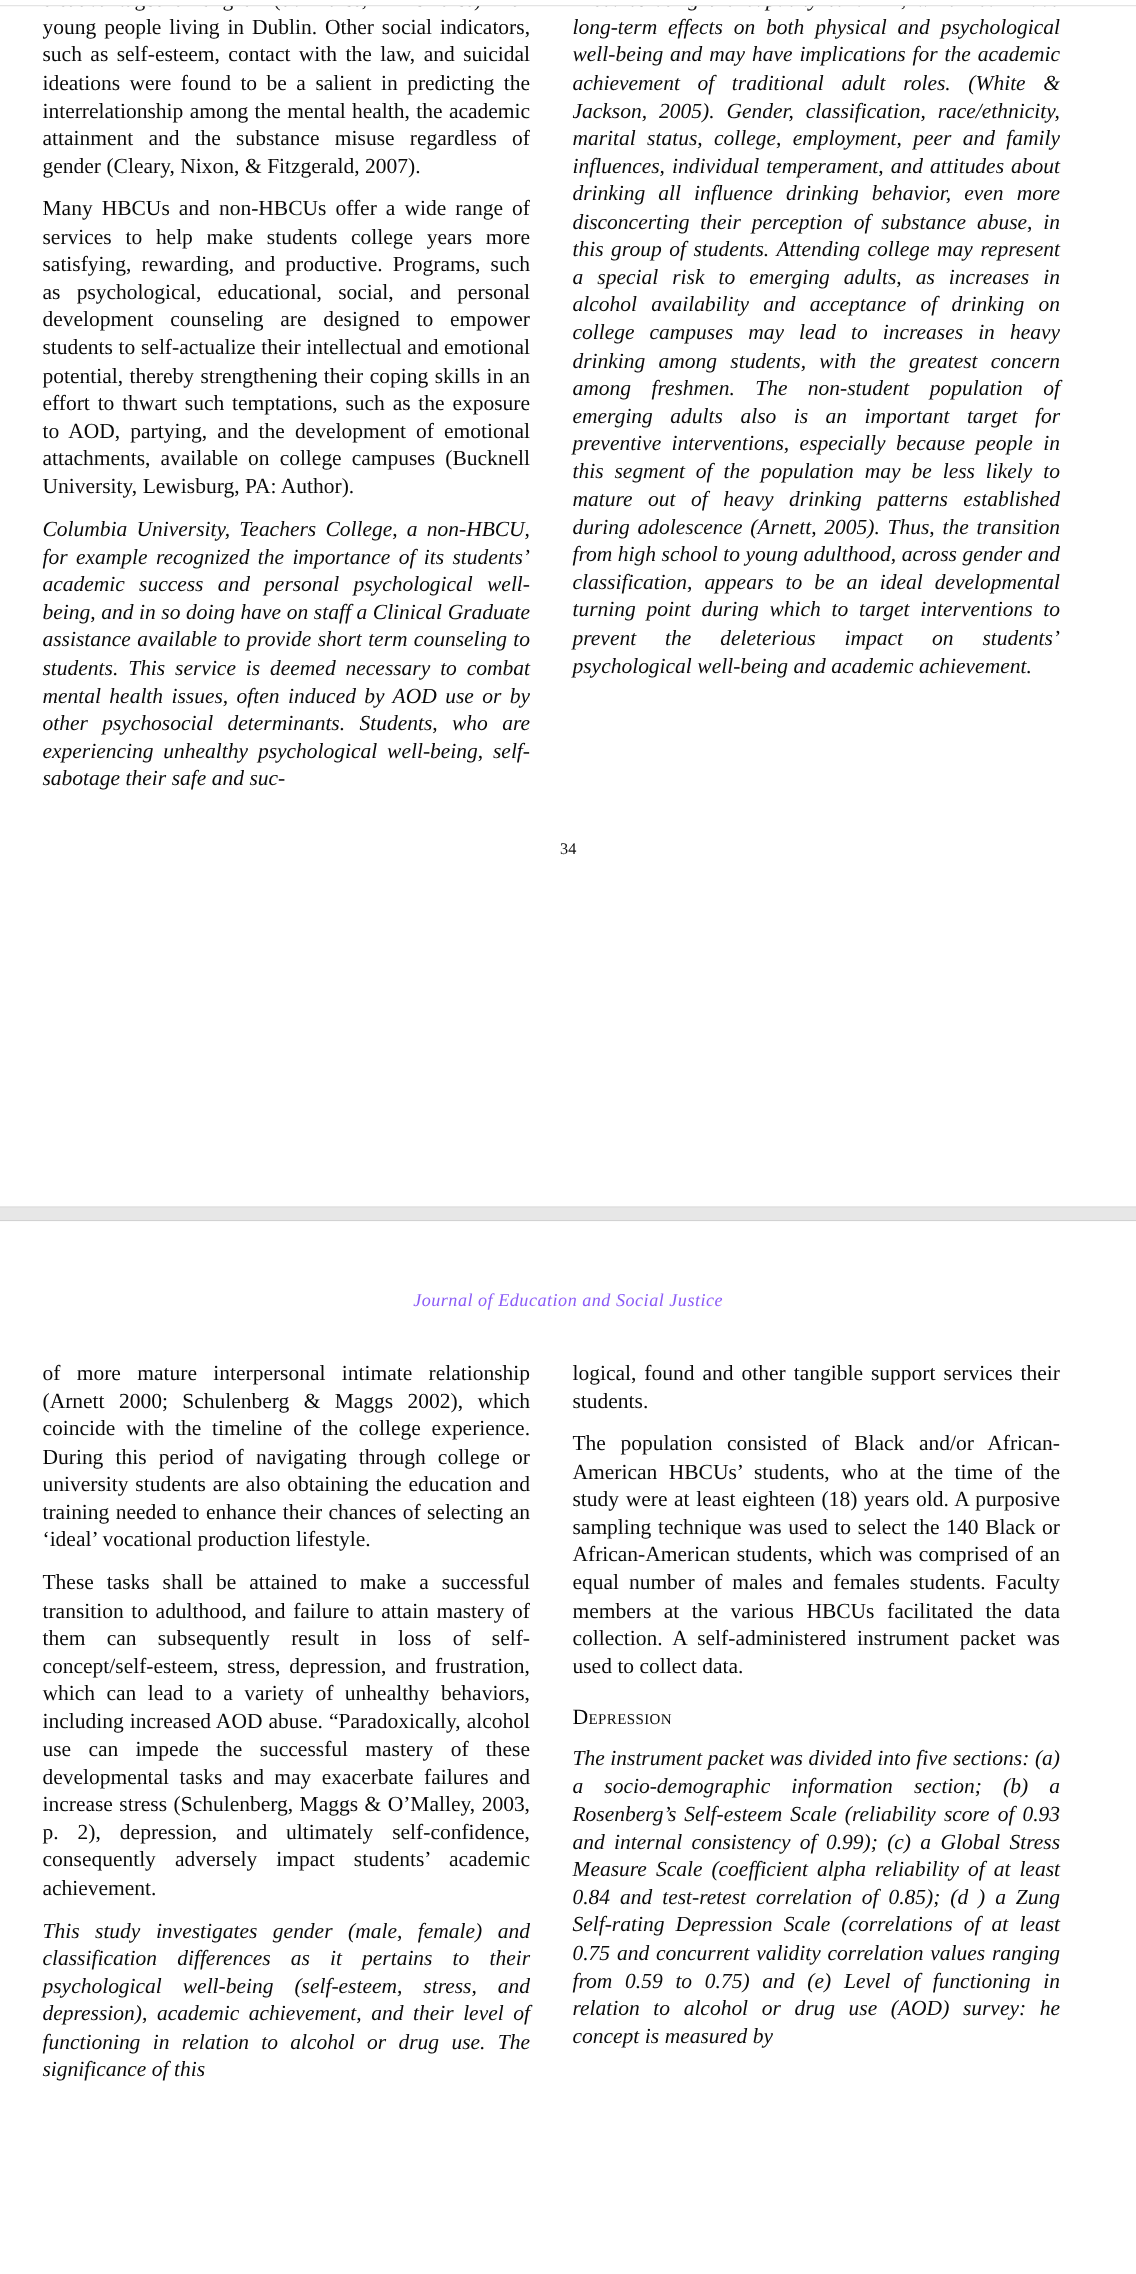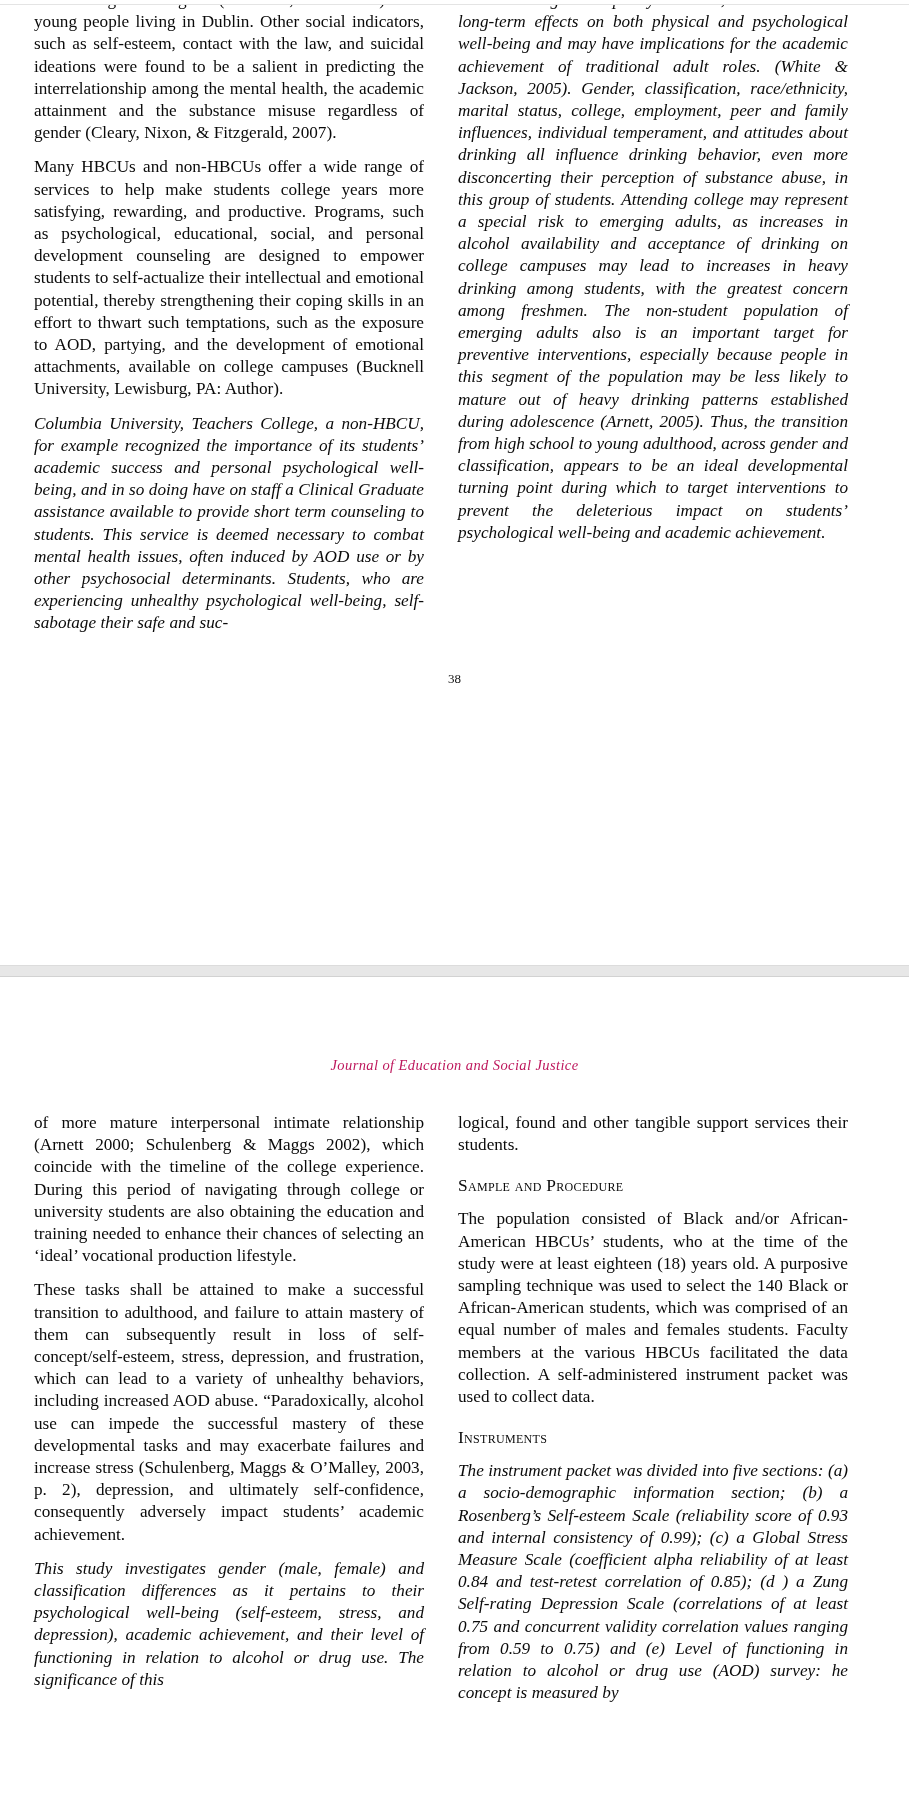--- a/index.html
+++ b/index.html
@@ -39,22 +39,22 @@
     height: 10px;
     background: #e7e7e7;
     border-top: 1px solid #dcdcdc;
     border-bottom: 1px solid #d2d2d2;
   }
   .running-head {
     text-align: center;
     font-style: italic;
     font-size: 14.5px;
     letter-spacing: 0.4px;
-    color: #be185d;
-    padding-top: 80px;
+    color: #8b5cf6;
+    padding-top: 56px;
     padding-bottom: 22px;
   }
   .columns {
     display: flex;
     flex-direction: row;
     gap: 34px;
     align-items: flex-start;
     margin-top: 16px;
   }
   .col {
@@ -128,42 +128,41 @@
         <p class="body">Many HBCUs and non-HBCUs offer a wide range of services to help make students college years more satisfying, rewarding, and productive. Programs, such as psychological, educational, social, and personal development counseling are designed to empower students to self-actualize their intellectual and emotional potential, thereby strengthening their coping skills in an effort to thwart such temptations, such as the exposure to AOD, partying, and the development of emotional attachments, available on college campuses (Bucknell University, Lewisburg, PA: Author).</p>
         <p class="body">Columbia University, Teachers College, a non-HBCU, for example recognized the importance of its students’ academic success and personal psychological well-being, and in so doing have on staff a Clinical Graduate assistance available to provide short term counseling to students. This service is deemed necessary to combat mental health issues, often induced by AOD use or by other psychosocial determinants. Students, who are experiencing unhealthy psychological well-being, self-sabotage their safe and suc-</p>
       </div>
 
       <div class="col">
         <p class="body">miscalculating the capacity to drink, which can have long-term effects on both physical and psychological well-being and may have implications for the academic achievement of traditional adult roles. (White &amp; Jackson, 2005). Gender, classification, race/ethnicity, marital status, college, employment, peer and family influences, individual temperament, and attitudes about drinking all influence drinking behavior, even more disconcerting their perception of substance abuse, in this group of students. Attending college may represent a special risk to emerging adults, as increases in alcohol availability and acceptance of drinking on college campuses may lead to increases in heavy drinking among students, with the greatest concern among freshmen. The non-student population of emerging adults also is an important target for preventive interventions, especially because people in this segment of the population may be less likely to mature out of heavy drinking patterns established during adolescence (Arnett, 2005). Thus, the transition from high school to young adulthood, across gender and classification, appears to be an ideal developmental turning point during which to target interventions to prevent the deleterious impact on students’ psychological well-being and academic achievement.</p>
       </div>
 
     </div>
 
-    <div class="folio">38</div>
+    <div class="folio">34</div>
   </div>
 
   <div class="page-gap"></div>
 
   <div class="page page-two">
 
     <div class="running-head">Journal of Education and Social Justice</div>
 
     <div class="columns">
 
       <div class="col">
         <p class="body">of more mature interpersonal intimate relationship (Arnett 2000; Schulenberg &amp; Maggs 2002), which coincide with the timeline of the college experience. During this period of navigating through college or university students are also obtaining the education and training needed to enhance their chances of selecting an ‘ideal’ vocational production lifestyle.</p>
         <p class="body">These tasks shall be attained to make a successful transition to adulthood, and failure to attain mastery of them can subsequently result in loss of self-concept/self-esteem, stress, depression, and frustration, which can lead to a variety of unhealthy behaviors, including increased AOD abuse. “Paradoxically, alcohol use can impede the successful mastery of these developmental tasks and may exacerbate failures and increase stress (Schulenberg, Maggs &amp; O’Malley, 2003, p. 2), depression, and ultimately self-confidence, consequently adversely impact students’ academic achievement.</p>
         <p class="body">This study investigates gender (male, female) and classification differences as it pertains to their psychological well-being (self-esteem, stress, and depression), academic achievement, and their level of functioning in relation to alcohol or drug use. The significance of this</p>
       </div>
 
       <div class="col">
         <p class="body">logical, found and other tangible support services their students.</p>
-        <h2 class="section-head">Sample and Procedure</h2>
         <p class="body">The population consisted of Black and/or African-American HBCUs’ students, who at the time of the study were at least eighteen (18) years old. A purposive sampling technique was used to select the 140 Black or African-American students, which was comprised of an equal number of males and females students. Faculty members at the various HBCUs facilitated the data collection. A self-administered instrument packet was used to collect data.</p>
-        <h2 class="section-head">Instruments</h2>
+        <h2 class="section-head">Depression</h2>
         <p class="body">The instrument packet was divided into five sections: (a) a socio-demographic information section; (b) a Rosenberg’s Self-esteem Scale (reliability score of 0.93 and internal consistency of 0.99); (c) a Global Stress Measure Scale (coefficient alpha reliability of at least 0.84 and test-retest correlation of 0.85); (d ) a Zung Self-rating Depression Scale (correlations of at least 0.75 and concurrent validity correlation values ranging from 0.59 to 0.75) and (e) Level of functioning in relation to alcohol or drug use (AOD) survey: he concept is measured by</p>
       </div>
 
     </div>
 
   </div>
 
 </div>
 
 </body></html>

